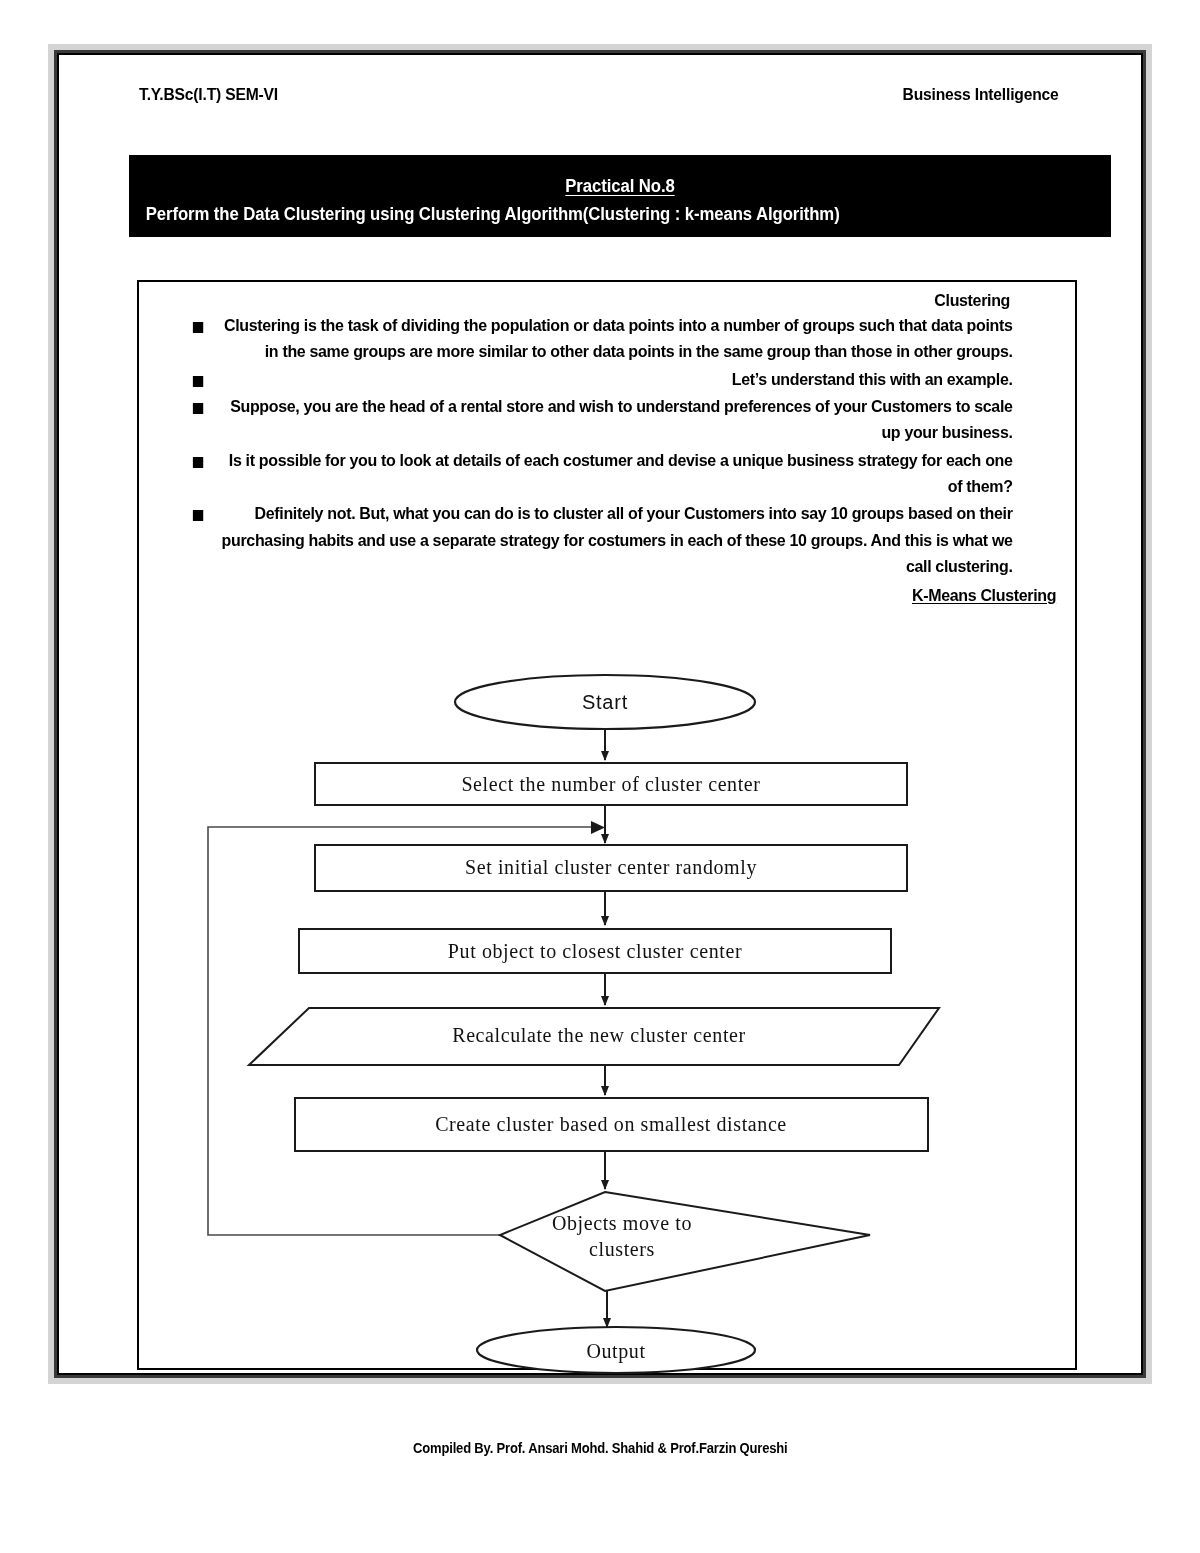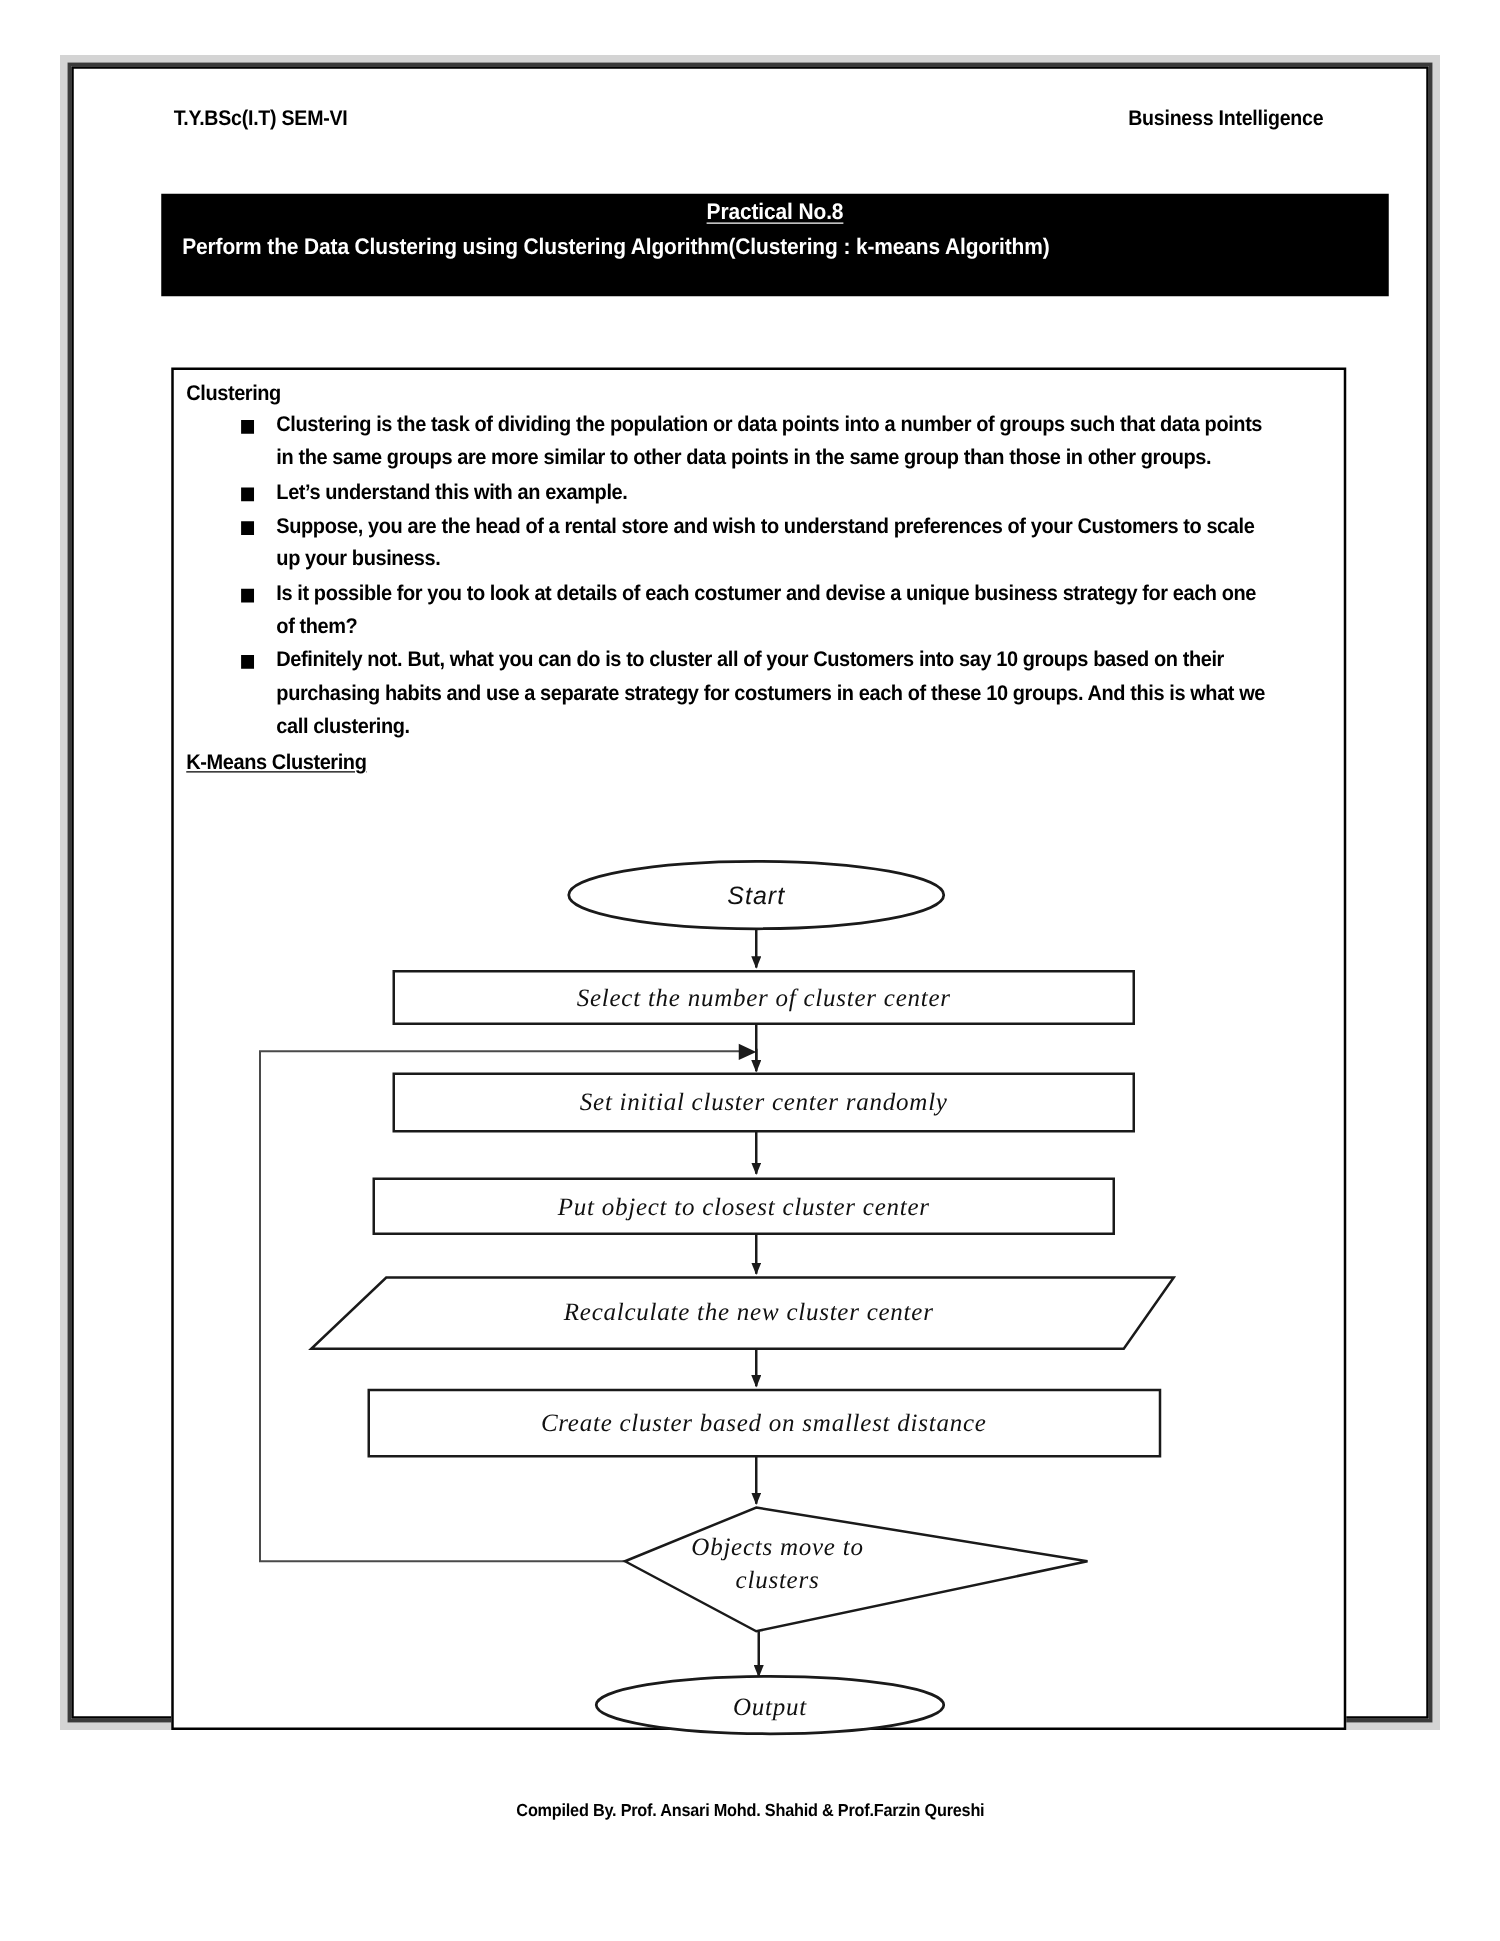--- a/index.html
+++ b/index.html
@@ -68,21 +68,21 @@
   
   #title-banner {
     position: absolute;
     left: 70px;
     top: 100px;
     width: 982px;
     height: 82px;
     background: #000000;
     color: #ffffff;
     box-sizing: border-box;
-    padding-top: 4px;
+    padding-top: 21px;
   }
   #banner-practical {
     text-align: center;
     font-family: "Liberation Sans", sans-serif;
     font-size: 18px;
     font-weight: bold;
     text-decoration: underline;
     text-underline-offset: 3px;
     transform: scaleX(0.93);
     letter-spacing: -0.1px;
@@ -96,27 +96,28 @@
     transform: scaleX(0.93);
     transform-origin: left center;
     letter-spacing: -0.1px;
     white-space: nowrap;
   }
 
   
   #content-box {
     position: absolute;
     left: 78px;
-    top: 239px;
+    top: 225px;
     width: 940px;
     height: 1090px;
     border: 2px solid #000;
     box-sizing: border-box;
     background: #fff;
     padding: 8px 10px 0 10px;
+    text-align: right;
   }
   .body-text {
     font-family: "Liberation Sans", sans-serif;
     font-size: 17px;
     font-weight: bold;
     color: #000;
     letter-spacing: -0.35px;
     transform: scaleX(0.94);
     transform-origin: left center;
   }
@@ -151,21 +152,20 @@
     line-height: 1.5;
   }
 
   
   #flowchart-wrap {
     position: absolute;
     left: -10px;
     top: 385px;
     width: 940px;
     height: 720px;
-    font-style: italic;
   }
   #flowchart-svg {
     display: block;
   }
   .fc-shape {
     fill: #ffffff;
     stroke: #1a1a1a;
     stroke-width: 2;
   }
   .fc-oval {

